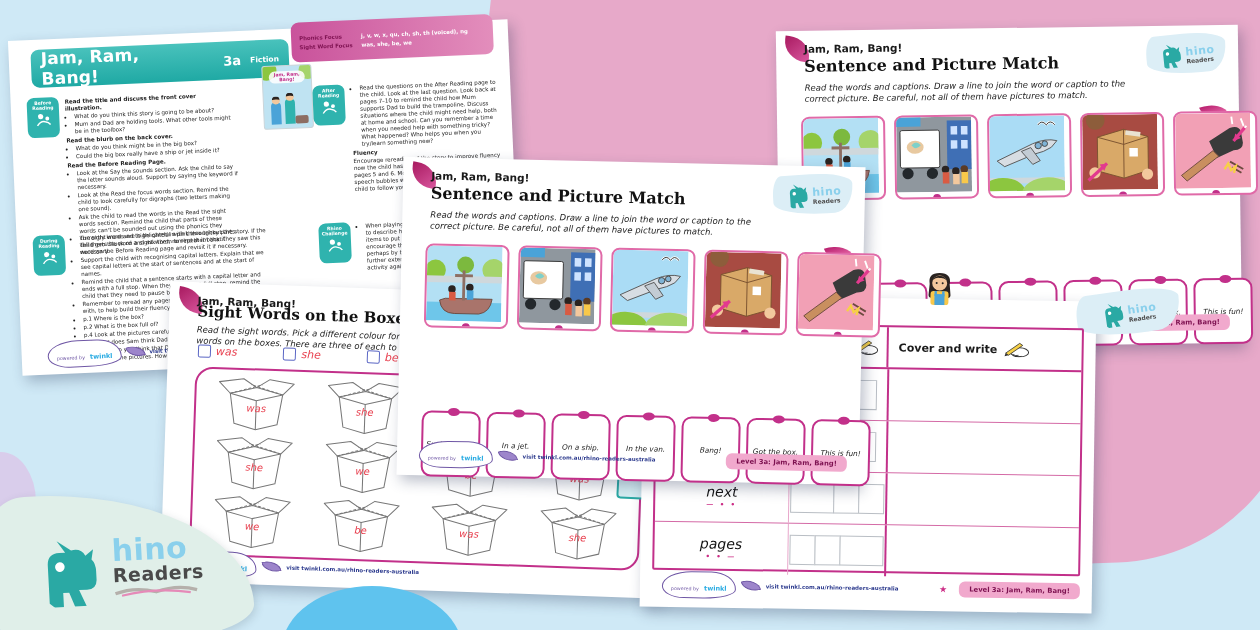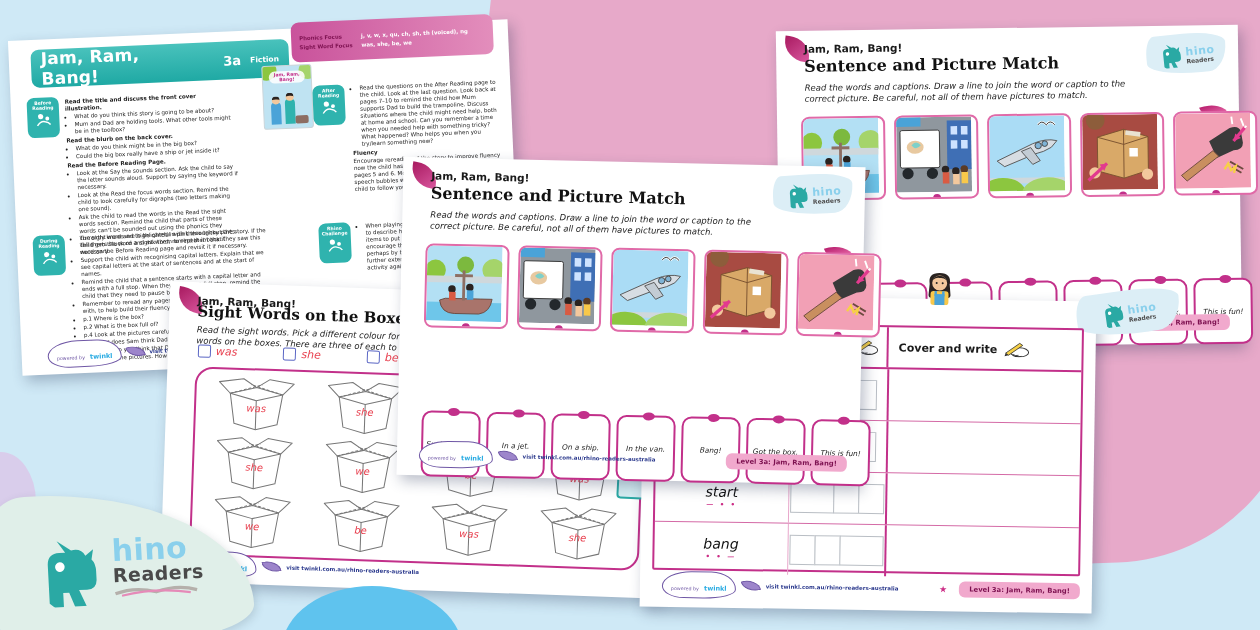--- a/index.html
+++ b/index.html
@@ -671,33 +671,33 @@
           </div>
         <div class="ws-boxes">
             <i class="bn"></i>
             <i class="bn"></i>
             <i class="bn"></i>
           </div>
         <div class="ws-cover"></div>
       </div>
       <div class="ws-row">
         <div class="ws-word">
-            <span class="w">start</span>
+            <span class="w">next</span>
             <span class="s">— • •</span>
           </div>
         <div class="ws-boxes">
             <i class="bw"></i>
             <i class="bn"></i>
             <i class="bn"></i>
           </div>
         <div class="ws-cover"></div>
       </div>
       <div class="ws-row">
         <div class="ws-word">
-            <span class="w">bang</span>
+            <span class="w">pages</span>
             <span class="s">• • —</span>
           </div>
         <div class="ws-boxes">
             <i class="bn"></i>
             <i class="bn"></i>
             <i class="bw"></i>
           </div>
         <div class="ws-cover"></div>
       </div>
     </div>

